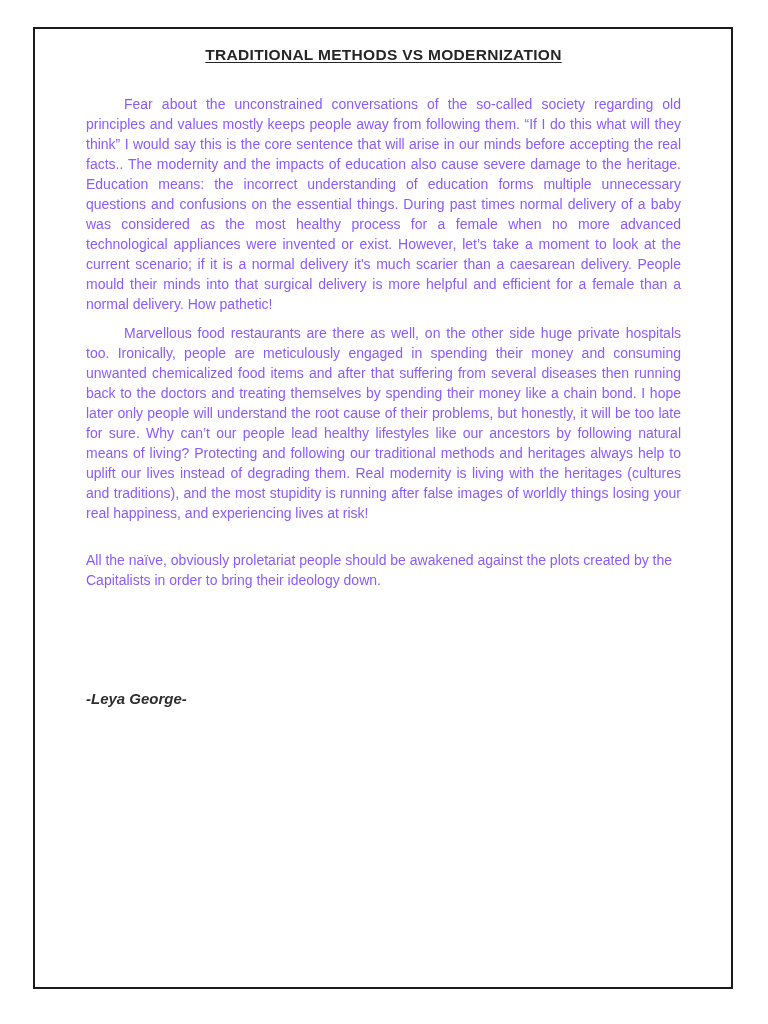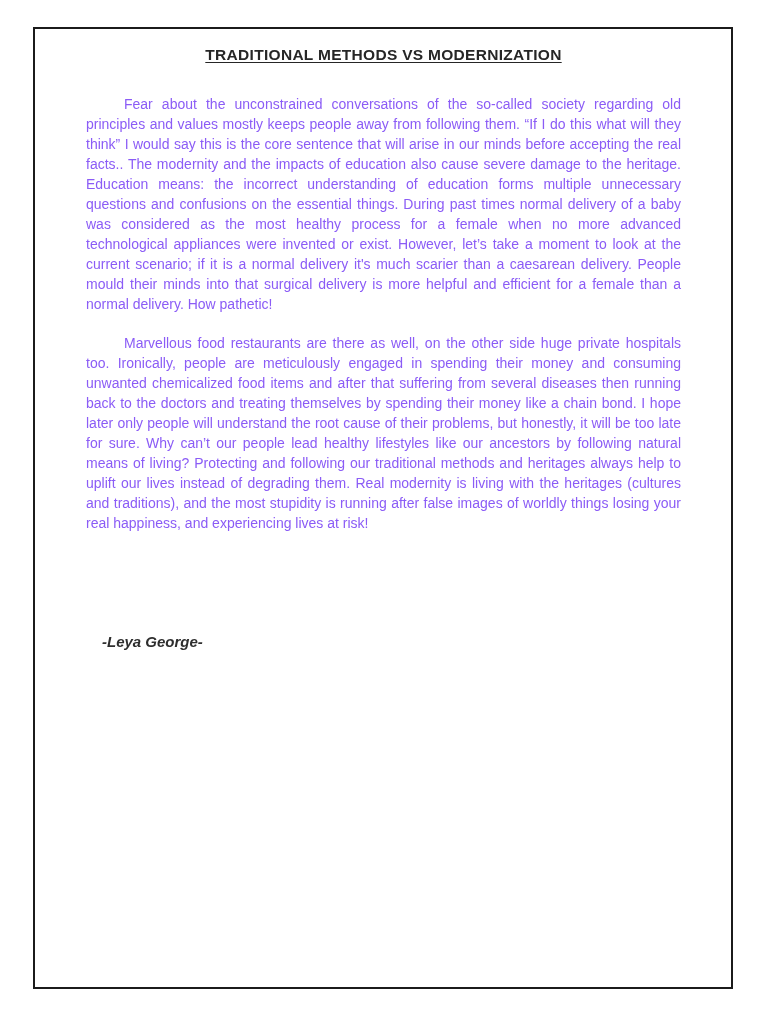--- a/index.html
+++ b/index.html
@@ -43,42 +43,43 @@
   }
   .para {
     margin: 0;
     font-size: 14px;
     line-height: 20px;
     text-align: justify;
     color: #8b5cf6;
   }
   .para.indent { text-indent: 38px; }
   .para.first  { margin-top: 30px; }
-  .para.second { margin-top: 19px; }
+  .para.second { margin-top: 9px; }
   .para.third  {
     margin-top: 27px;
     text-align: left;
     text-indent: 0;
   }
   .signature {
-    margin: 100px 0 0 16px;
+    margin: 100px 0 0 0;
     font-size: 15px;
     line-height: 18px;
     font-weight: bold;
     font-style: italic;
     color: #2e2e2e;
   }
 </style>
 </head>
 <body>
 
 <div class="canvas">
   <div class="sheet">
     <h1 class="title">TRADITIONAL METHODS VS MODERNIZATION</h1>
 
     <p class="para indent first">Fear about the unconstrained conversations of the so-called society regarding old principles and values mostly keeps people away from following them. “If I do this what will they think” I would say this is the core sentence that will arise in our minds before accepting the real facts.. The modernity and the impacts of education also cause severe damage to the heritage. Education means: the incorrect understanding of education forms multiple unnecessary questions and confusions on the essential things. During past times normal delivery of a baby was considered as the most healthy process for a female when no more advanced technological appliances were invented or exist. However, let’s take a moment to look at the current scenario; if it is a normal delivery it's much scarier than a caesarean delivery. People mould their minds into that surgical delivery is more helpful and efficient for a female than a normal delivery. How pathetic!</p>
 
     <p class="para indent second">Marvellous food restaurants are there as well, on the other side huge private hospitals too. Ironically, people are meticulously engaged in spending their money and consuming unwanted chemicalized food items and after that suffering from several diseases then running back to the doctors and treating themselves by spending their money like a chain bond. I hope later only people will understand the root cause of their problems, but honestly, it will be too late for sure. Why can’t our people lead healthy lifestyles like our ancestors by following natural means of living? Protecting and following our traditional methods and heritages always help to uplift our lives instead of degrading them. Real modernity is living with the heritages (cultures and traditions), and the most stupidity is running after false images of worldly things losing your real happiness, and experiencing lives at risk!</p>
 
+    <p class="para third">All the naïve, obviously proletariat people should be awakened against the plots created by the Capitalists in order to bring their ideology down.</p>
 
     <p class="signature">-Leya George-</p>
   </div>
 </div>
 
 </body></html>

